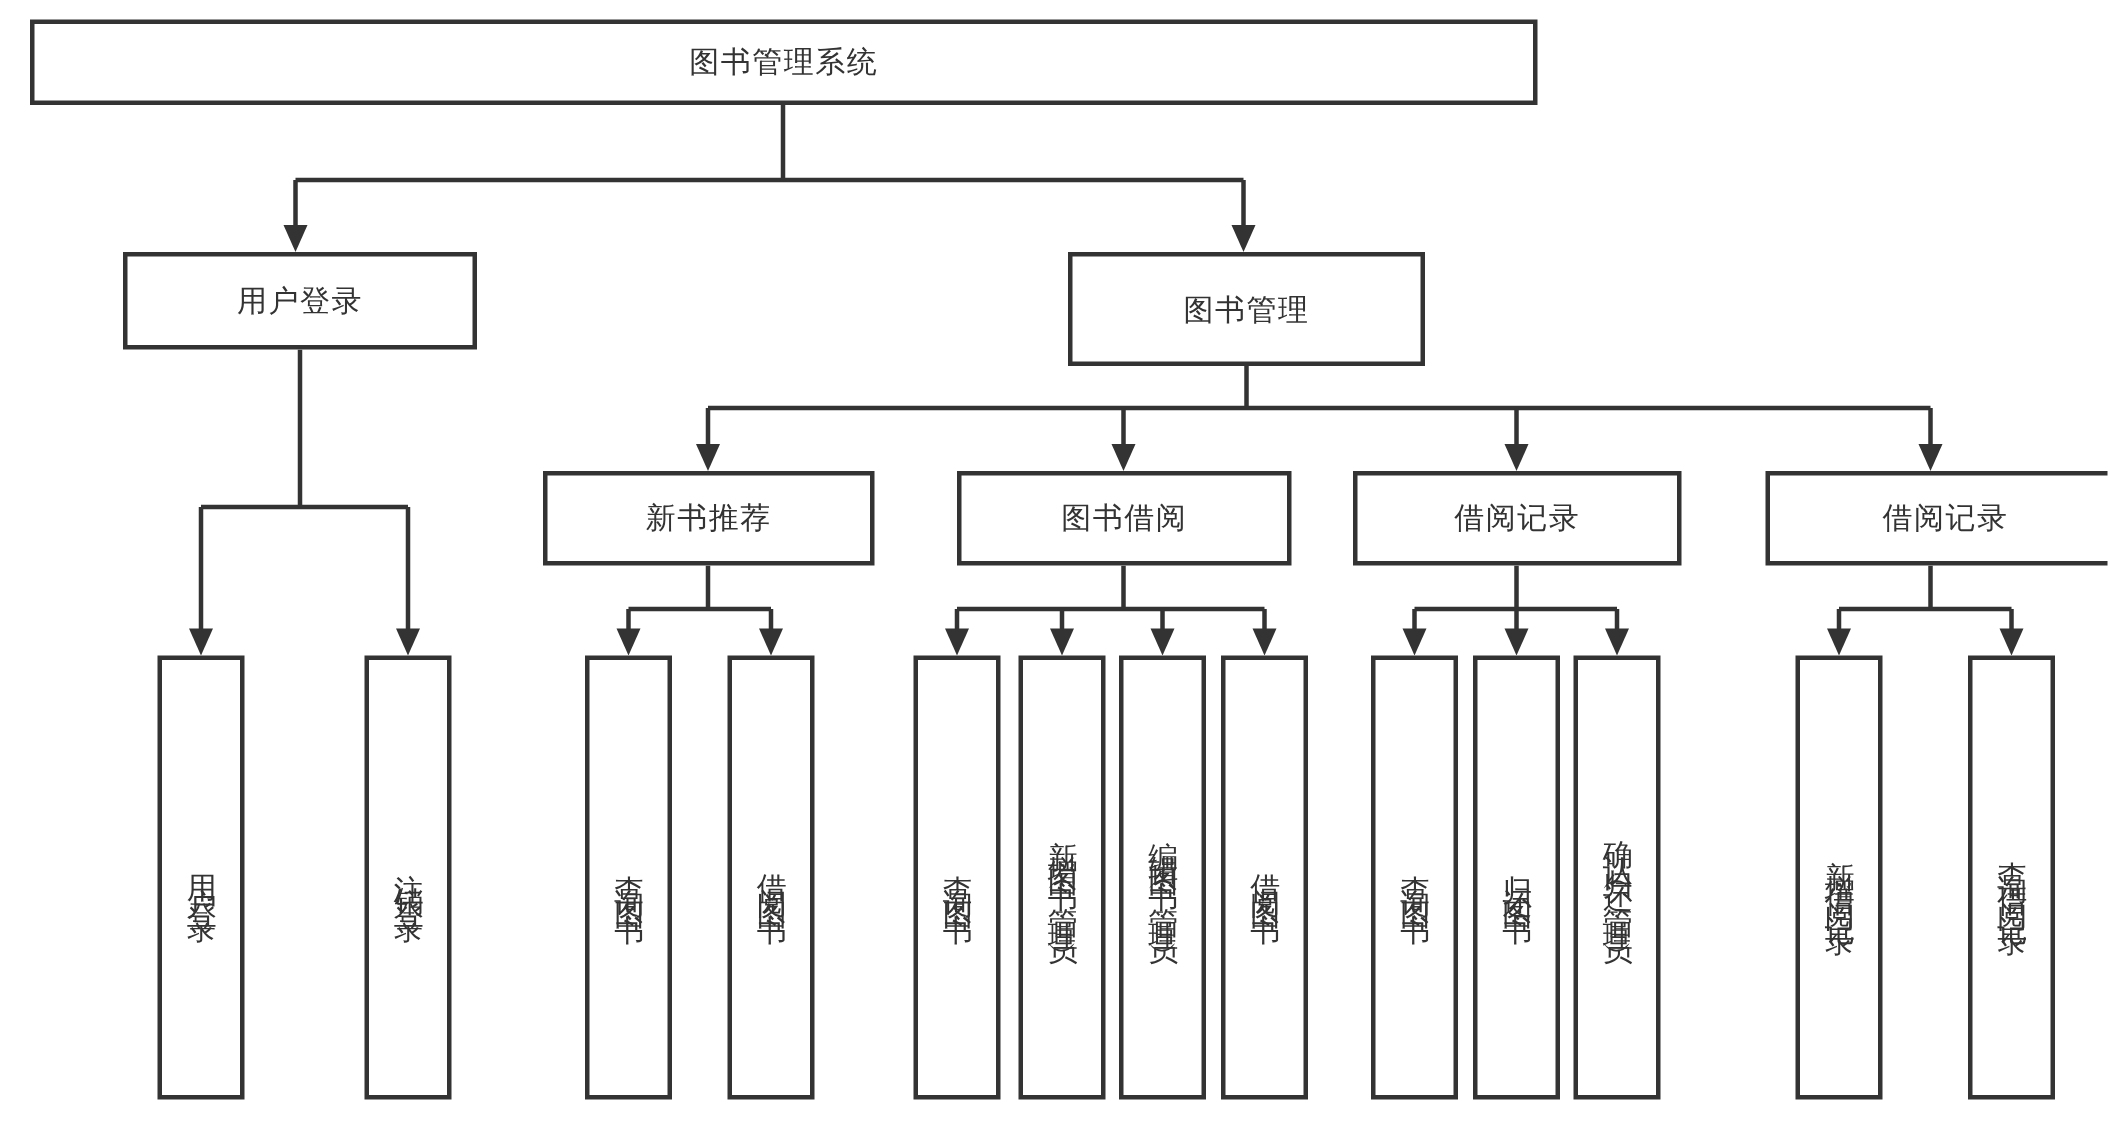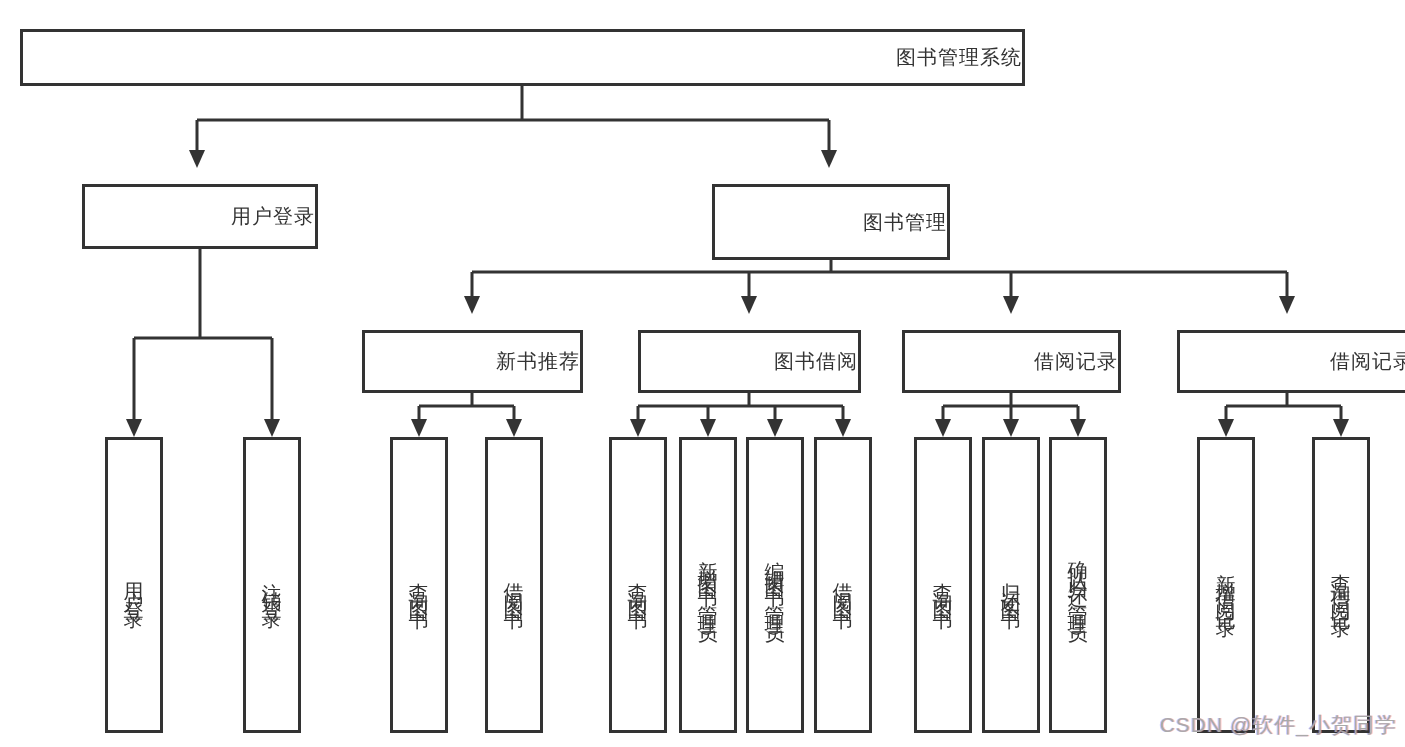--- a/index.html
+++ b/index.html
@@ -19,26 +19,25 @@
     left: 0; top: 0;
     width: 1405px; height: 747px;
   }
   .node {
     position: absolute;
     box-sizing: border-box;
     background: #ffffff;
     border: 3px solid #333333;
     display: flex;
     align-items: center;
-    justify-content: flex-end;
+    justify-content: center;
     color: #333333;
     font-size: 20px;
     letter-spacing: 1px;
     text-align: center;
-    margin-top: 16px;
   }
   .leaf {
     position: absolute;
     box-sizing: border-box;
     width: 58px;
     height: 296px;
     top: 437px;
     background: #ffffff;
     border: 3px solid #333333;
     display: flex;
@@ -179,15 +178,14 @@
     <span class="leaf-label">确认归还（管理员）</span>
   </div>
 
   <div class="leaf" style="left:1197px;">
     <span class="leaf-label">新增借阅记录</span>
   </div>
   <div class="leaf" style="left:1312px;">
     <span class="leaf-label">查询借阅记录</span>
   </div>
 
-  <div class="watermark">CSDN @软件_小贺同学</div>
 
 </div>
 
 </body></html>

